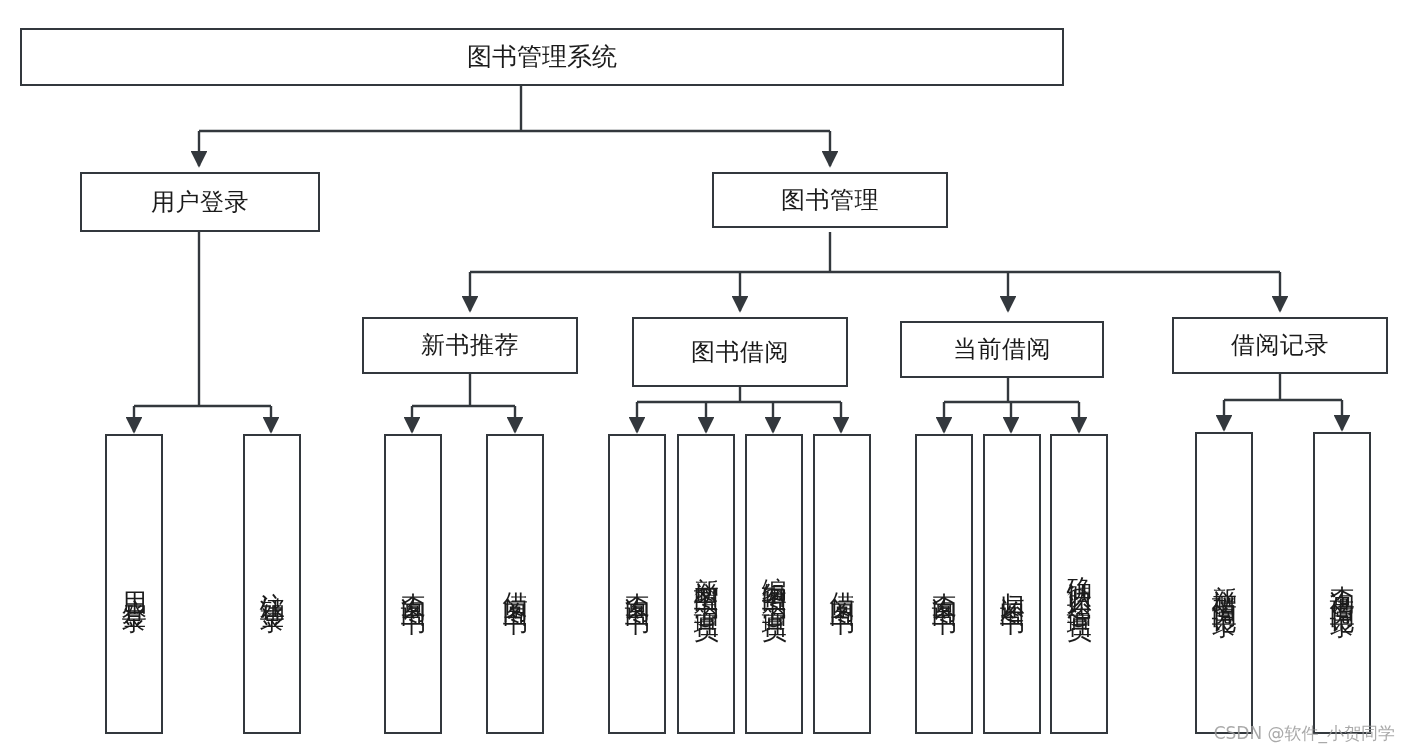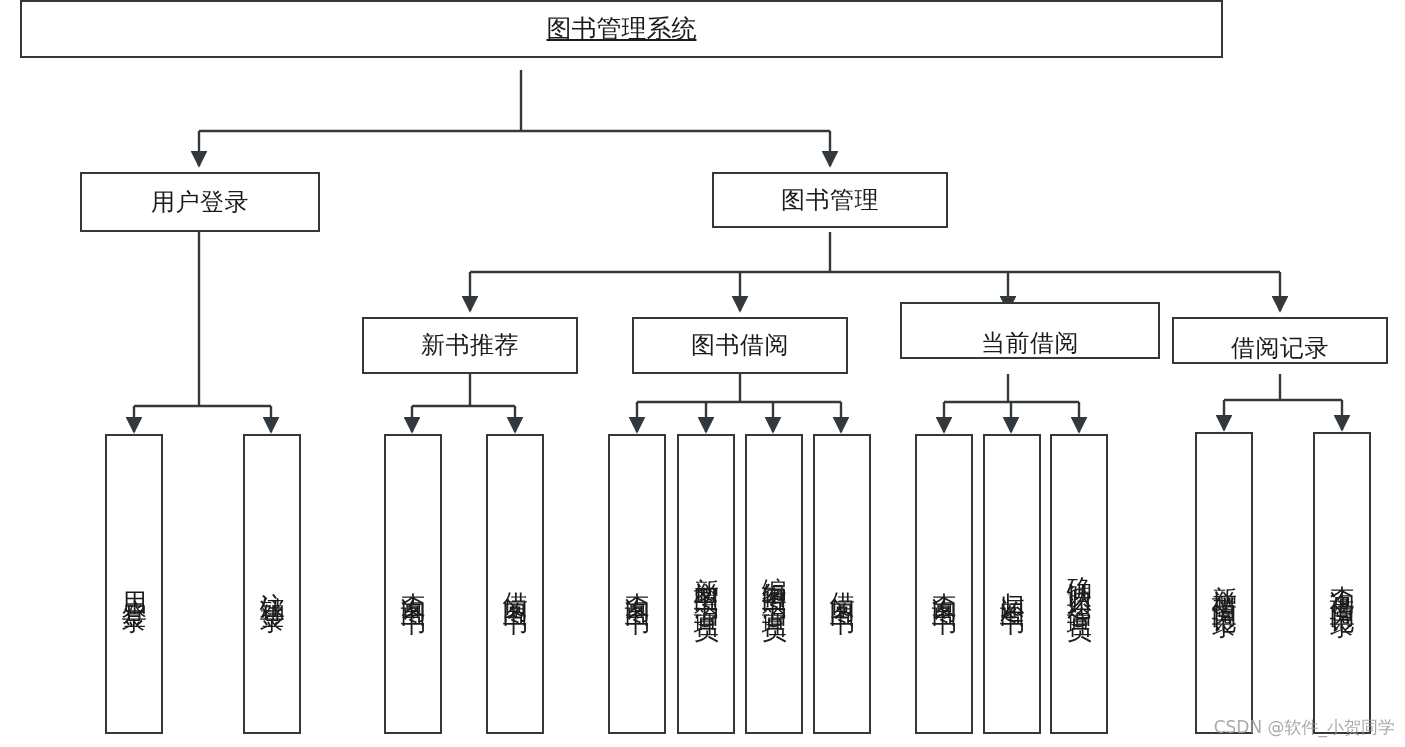--- a/index.html
+++ b/index.html
@@ -63,21 +63,21 @@
     stroke: #33383d;
     stroke-width: 2.4;
     fill: none;
   }
   .arrowhead {
     fill: #33383d;
   }
   #watermark {
     position: absolute;
     right: 10px;
-    bottom: 8px;
+    bottom: 2px;
     font-size: 17px;
     color: #9b9b9b;
     opacity: 0.85;
     white-space: nowrap;
     font-family: "DejaVu Sans", "Liberation Sans", sans-serif;
   }
 </style>
 </head>
 <body>
 
@@ -124,45 +124,45 @@
     <path class="lk" d="M 944 402 L 944 432" marker-end="url(#arrow)"></path>
     <path class="lk" d="M 1011 402 L 1011 432" marker-end="url(#arrow)"></path>
     <path class="lk" d="M 1079 402 L 1079 432" marker-end="url(#arrow)"></path>
 
     <path class="lk" d="M 1280 374 L 1280 400"></path>
     <path class="lk" d="M 1224 400 L 1342 400"></path>
     <path class="lk" d="M 1224 400 L 1224 430" marker-end="url(#arrow)"></path>
     <path class="lk" d="M 1342 400 L 1342 430" marker-end="url(#arrow)"></path>
   </svg>
 
-  <div class="node root" style="left:20px; top:0; width:1203px; height:58px;text-decoration:underline;">
+  <div class="node root" style="left:20px; top:28px; width:1044px; height:58px;">
     <span>图书管理系统</span>
   </div>
 
   <div class="node h" style="left:80px; top:172px; width:240px; height:60px;">
     <span>用户登录</span>
   </div>
 
   <div class="node h" style="left:712px; top:172px; width:236px; height:56px;">
     <span>图书管理</span>
   </div>
 
   <div class="node h" style="left:362px; top:317px; width:216px; height:57px;text-align:right;">
     <span>新书推荐</span>
   </div>
 
-  <div class="node h" style="left:632px; top:317px; width:216px; height:57px;">
+  <div class="node h" style="left:632px; top:317px; width:216px; height:70px;">
     <span>图书借阅</span>
   </div>
 
-  <div class="node h" style="left:900px; top:302px; width:260px; height:57px;align-items:flex-end;">
+  <div class="node h" style="left:900px; top:321px; width:204px; height:57px;">
     <span>当前借阅</span>
   </div>
 
-  <div class="node h" style="left:1172px; top:317px; width:216px; height:47px;align-items:flex-end;">
+  <div class="node h" style="left:1172px; top:317px; width:216px; height:57px;">
     <span>借阅记录</span>
   </div>
 
   <div class="node v" style="left:105px; top:434px; width:58px; height:300px;">
     <span class="vtext">用户登录</span>
   </div>
 
   <div class="node v" style="left:243px; top:434px; width:58px; height:300px;">
     <span class="vtext">注销登录</span>
   </div>

